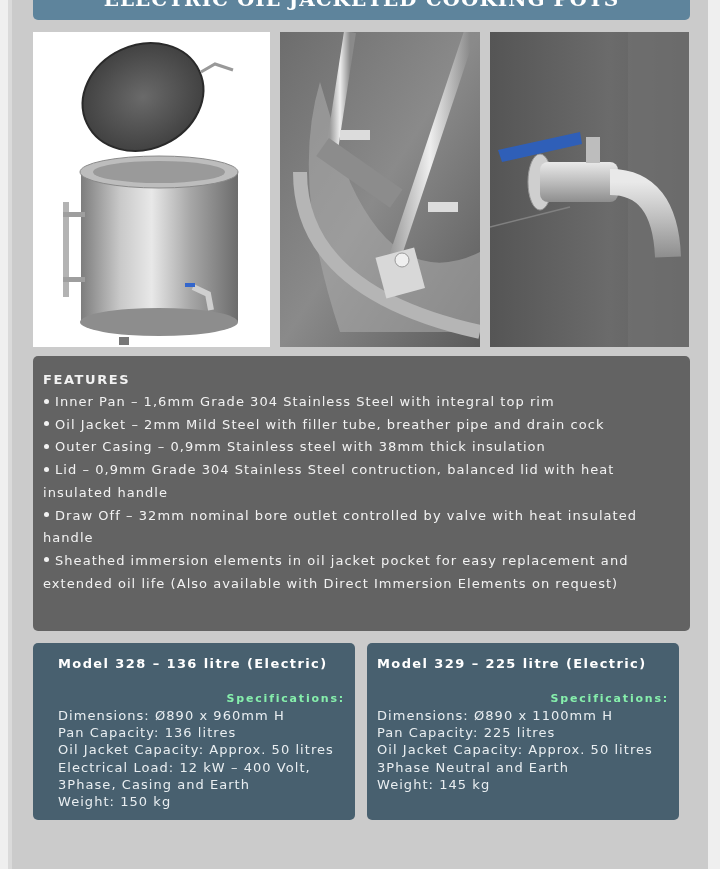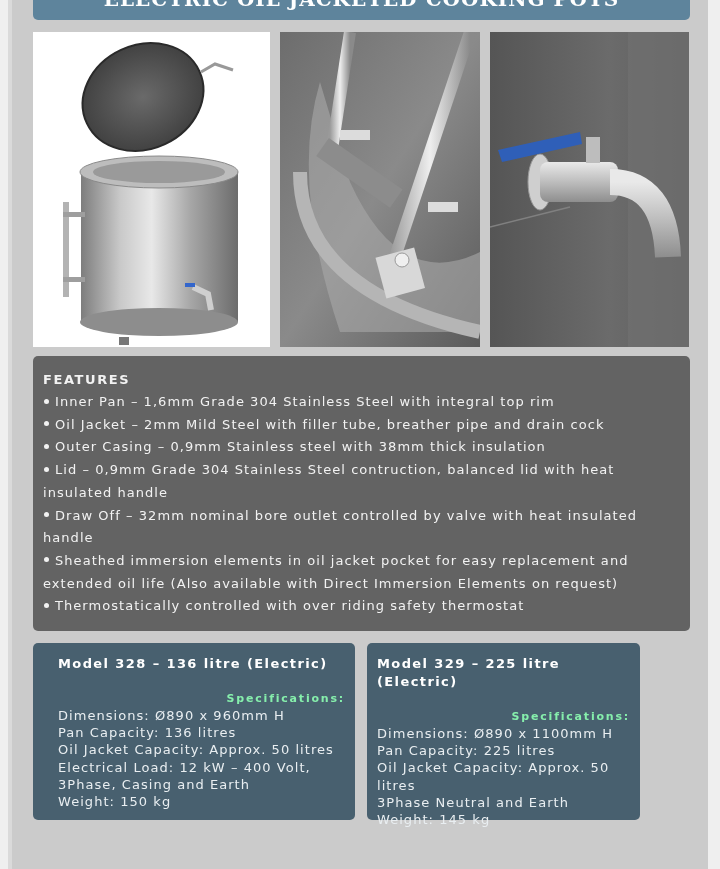--- a/index.html
+++ b/index.html
@@ -33,21 +33,21 @@
     .features h2 { font-size: 13px; font-weight: bold; letter-spacing: 1.6px; line-height: 18px; margin-bottom: 2px; }
     .features p { white-space: normal; }
     .bullet { display: inline-block; width: 5px; height: 5px; border-radius: 50%; background: #f2f2f2; vertical-align: middle; margin: 0 6px 3px 1px; }
 
     .model {
       position: absolute; top: 643px; height: 177px; background: #48606f;
       border-radius: 5px; color: #e9eef1; padding: 12px 10px 0 10px;
       font-size: 13px; letter-spacing: 1.05px; line-height: 17.2px;
     }
     #model-1 { left: 33px; width: 322px; padding-left: 25px; }
-    #model-2 { left: 367px; width: 273px; }
+    #model-2 { left: 367px; width: 312px; }
     .model h3 { font-size: 13px; font-weight: bold; letter-spacing: 1.4px; line-height: 18px; margin-bottom: 17px; color: #fff; }
     .model h4 { font-size: 11px; font-weight: bold; letter-spacing: 1.8px; line-height: 17px; color: #86efac; text-align: right; }
   </style>
 </head>
 <body>
 
 <div class="page"></div>
 
 <div class="title-bar">ELECTRIC OIL JACKETED COOKING POTS</div>
 
@@ -134,21 +134,20 @@
 </div>
 
 <div class="features">
   <h2>FEATURES</h2>
   <p><span class="bullet"></span><span>Inner Pan – 1,6mm Grade 304 Stainless Steel with integral top rim</span></p>
   <p><span class="bullet"></span><span>Oil Jacket – 2mm Mild Steel with filler tube, breather pipe and drain cock</span></p>
   <p><span class="bullet"></span><span>Outer Casing – 0,9mm Stainless steel with 38mm thick insulation</span></p>
   <p><span class="bullet"></span><span>Lid – 0,9mm Grade 304 Stainless Steel contruction, balanced lid with heat insulated handle</span></p>
   <p><span class="bullet"></span><span>Draw Off – 32mm nominal bore outlet controlled by valve with heat insulated handle</span></p>
   <p><span class="bullet"></span><span>Sheathed immersion elements in oil jacket pocket for easy replacement and extended oil life (Also available with Direct Immersion Elements on request)</span></p>
-  <p><span class="bullet"></span><span>Thermostatically controlled with over riding safety thermostat</span></p>
 </div>
 
 <div class="model" id="model-1">
   <h3>Model 328 – 136 litre (Electric)</h3>
   <h4>Specifications:</h4>
   <div>Dimensions: Ø890 x 960mm H</div>
   <div>Pan Capacity: 136 litres</div>
   <div>Oil Jacket Capacity: Approx. 50 litres</div>
   <div>Electrical Load: 12 kW – 400 Volt,</div>
   <div>3Phase, Casing and Earth</div>

